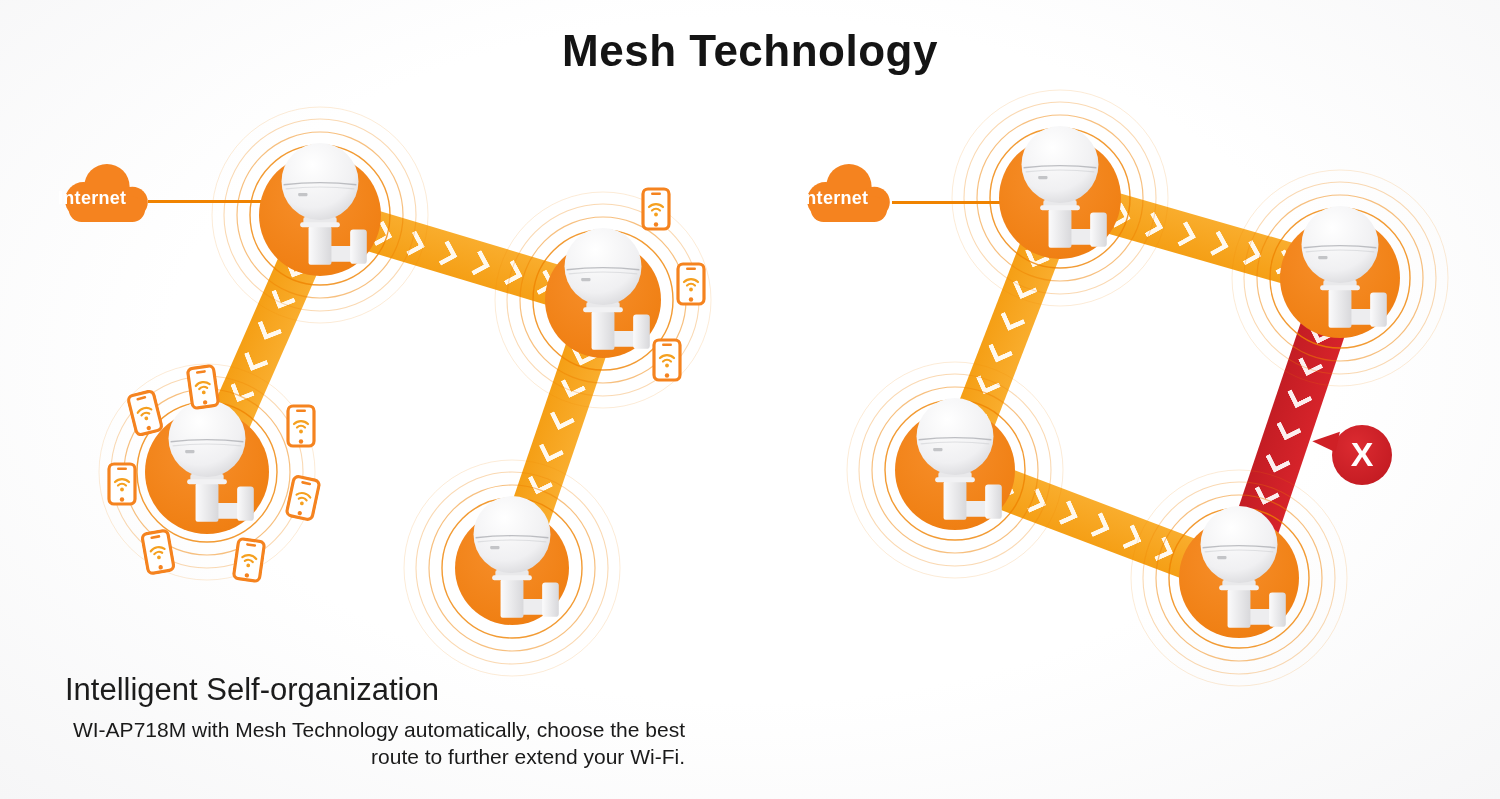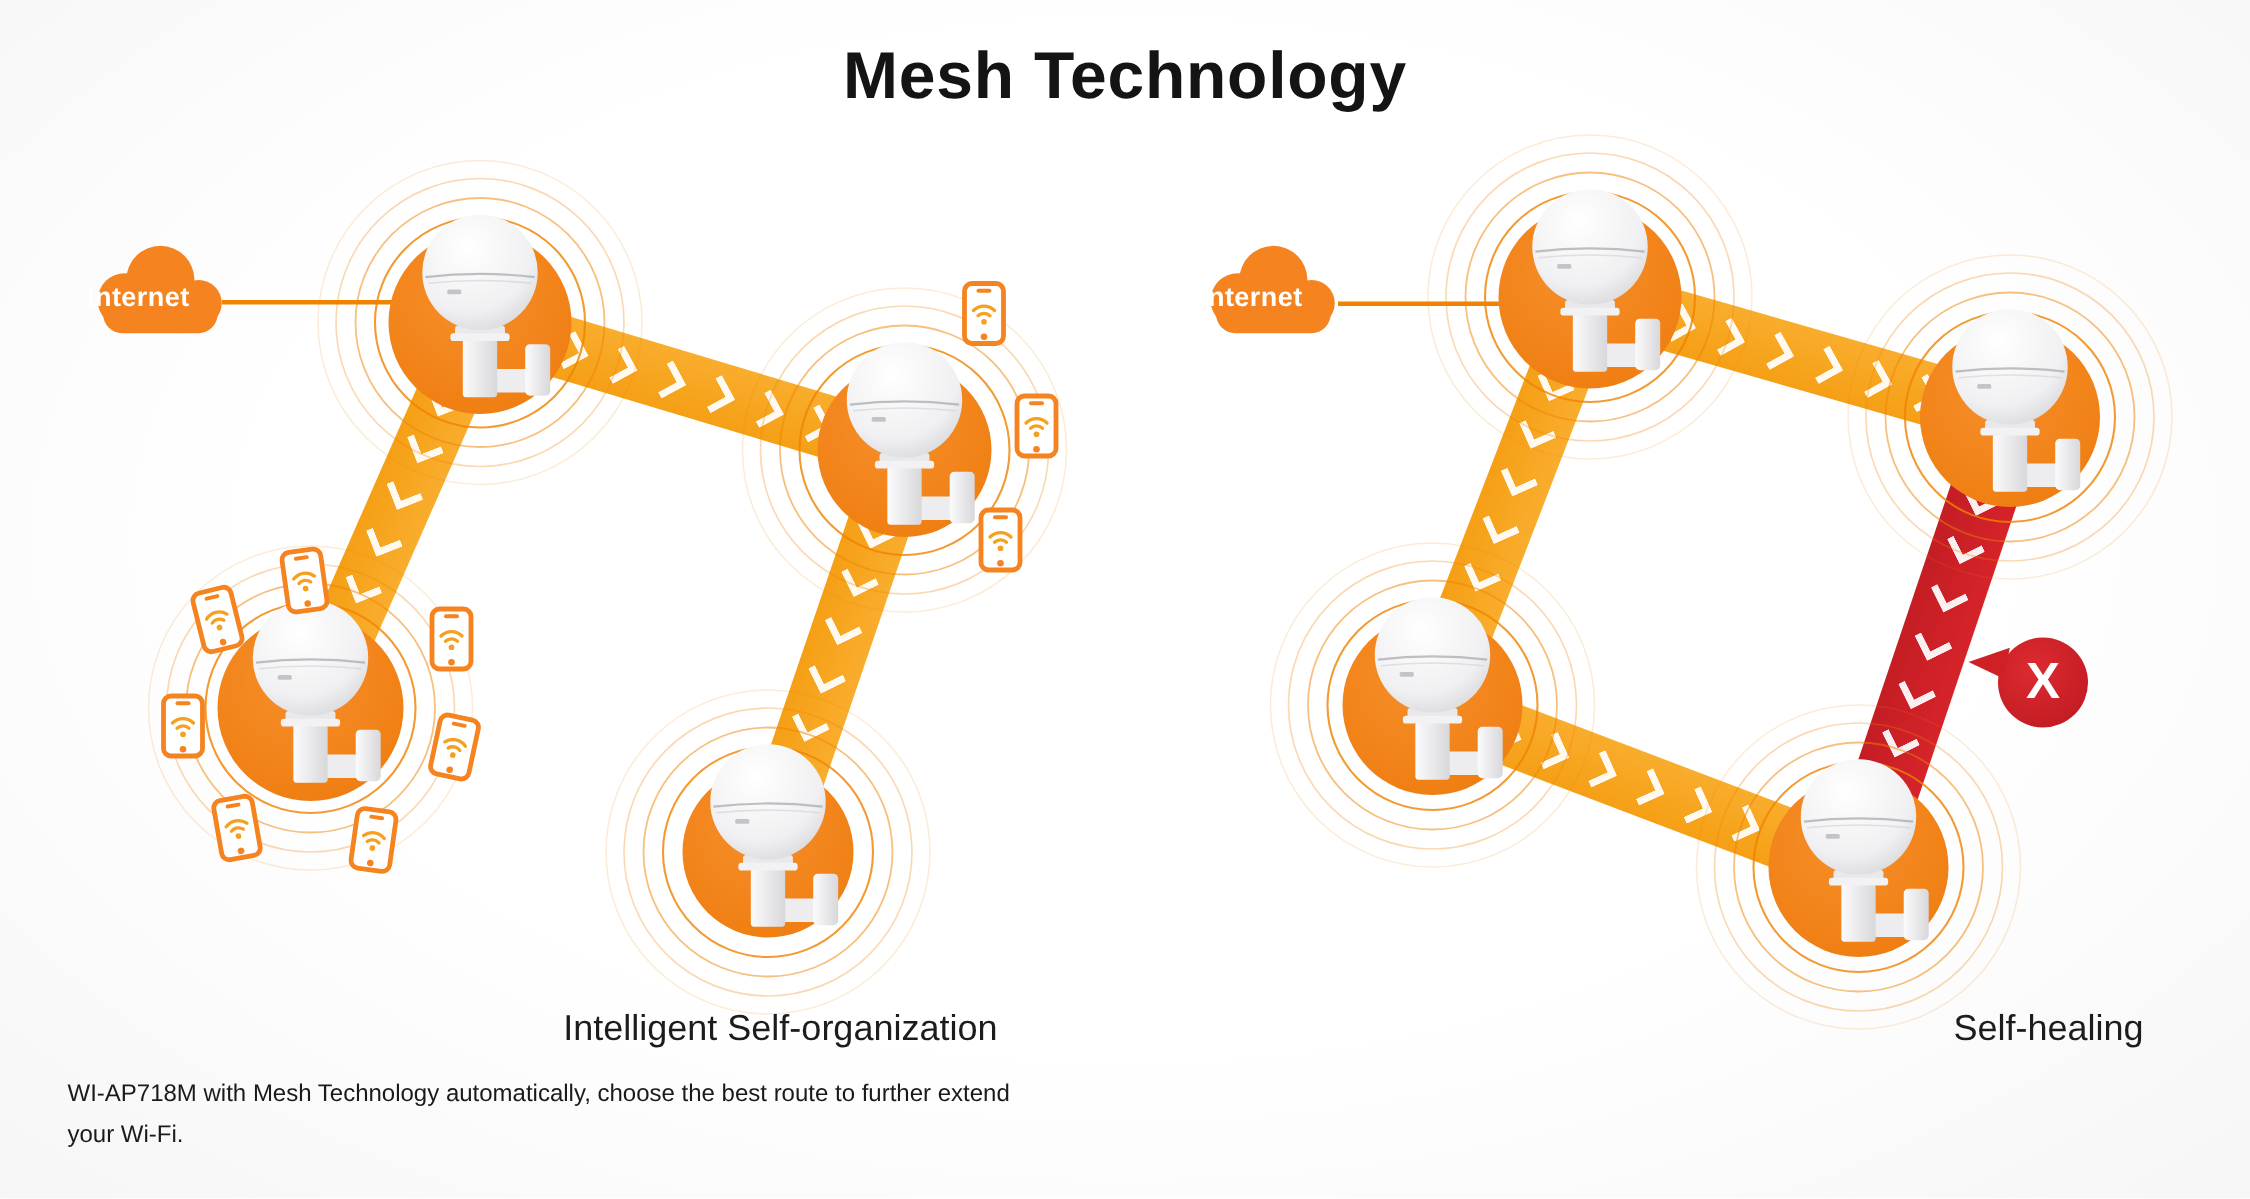--- a/index.html
+++ b/index.html
@@ -34,22 +34,22 @@
 
   
   .x-badge{position:absolute;width:60px;height:60px;border-radius:50%;
            background:radial-gradient(circle at 40% 35%, #dc2b31, #c51c23 75%);z-index:7;
            color:#fff;font-size:34px;font-weight:bold;text-align:center;line-height:58px;}
   .x-badge::before{content:"";position:absolute;left:-19px;top:4px;width:0;height:0;
            border-top:15px solid transparent;border-bottom:6px solid transparent;
            border-right:25px solid #cf2026;transform:rotate(12deg);}
 
   
-  .caption-h{position:absolute;text-align:right;font-size:24px;color:#1c1c1c;z-index:8;}
-  .caption-p{position:absolute;text-align:left;font-size:16px;line-height:27px;color:#1a1a1a;z-index:8;}
+  .caption-h{position:absolute;text-align:left;font-size:31px;color:#1c1c1c;z-index:8;}
+  .caption-p{position:absolute;text-align:right;font-size:21px;line-height:27px;color:#1a1a1a;z-index:8;}
 
   .defs-holder{position:absolute;width:0;height:0;overflow:hidden;}
 </style>
 </head>
 <body>
 
 <svg class="defs-holder" aria-hidden="true">
   <defs>
     <radialGradient id="ballGrad" cx="40%" cy="28%" r="80%">
       <stop offset="0%" stop-color="#ffffff"></stop>
@@ -290,15 +290,14 @@
         <use href="#node-rings"></use>
       </svg>
     <div class="disc"></div>
     <svg class="device" viewBox="0 0 100 140">
         <use href="#ap-device"></use>
       </svg>
   </div>
 
   <div class="x-badge" style="left:1332px;top:425px;">X</div>
 
-  <div class="caption-h" style="left:829px;top:672px;width:600px;">Self-healing</div>
 
 </div>
 
 </body></html>

